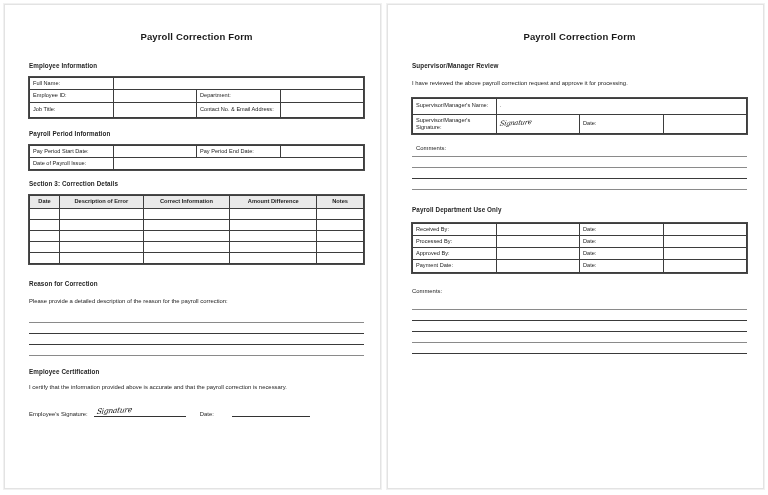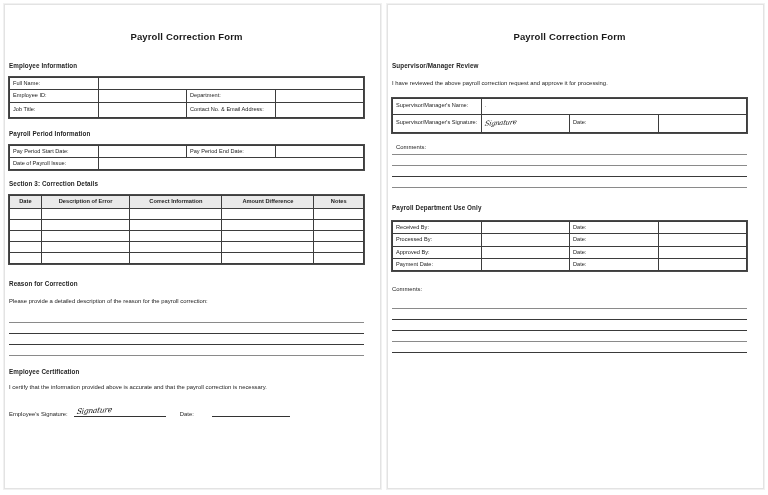--- a/index.html
+++ b/index.html
@@ -22,21 +22,21 @@
     position: relative;
     flex: 1 1 0;
     background: #ffffff;
     border: 1px solid #e3e3e3;
     box-shadow: 0 0 0 1px #f1f1f1;
     overflow: hidden;
   }
   .page-inner {
     position: absolute;
     left: 0; top: 0; right: 0; bottom: 0;
-    padding: 12px 16px 10px 4px;
+    padding: 12px 16px 10px 24px;
   }
 
   .doc-title {
     text-align: center;
     font-size: 9.5px;
     font-weight: bold;
     color: #1a1a1a;
     letter-spacing: 0.15px;
     margin: 14px 0 0 0;
   }

